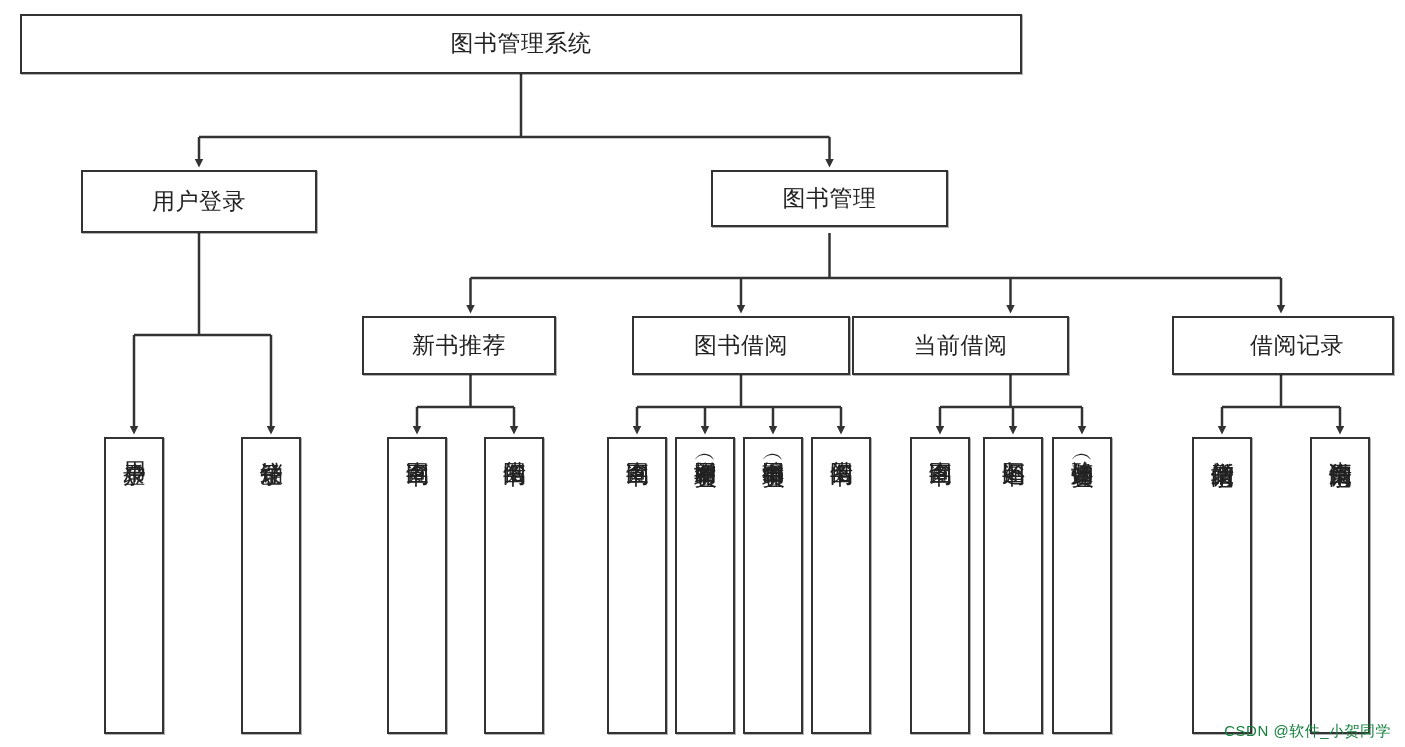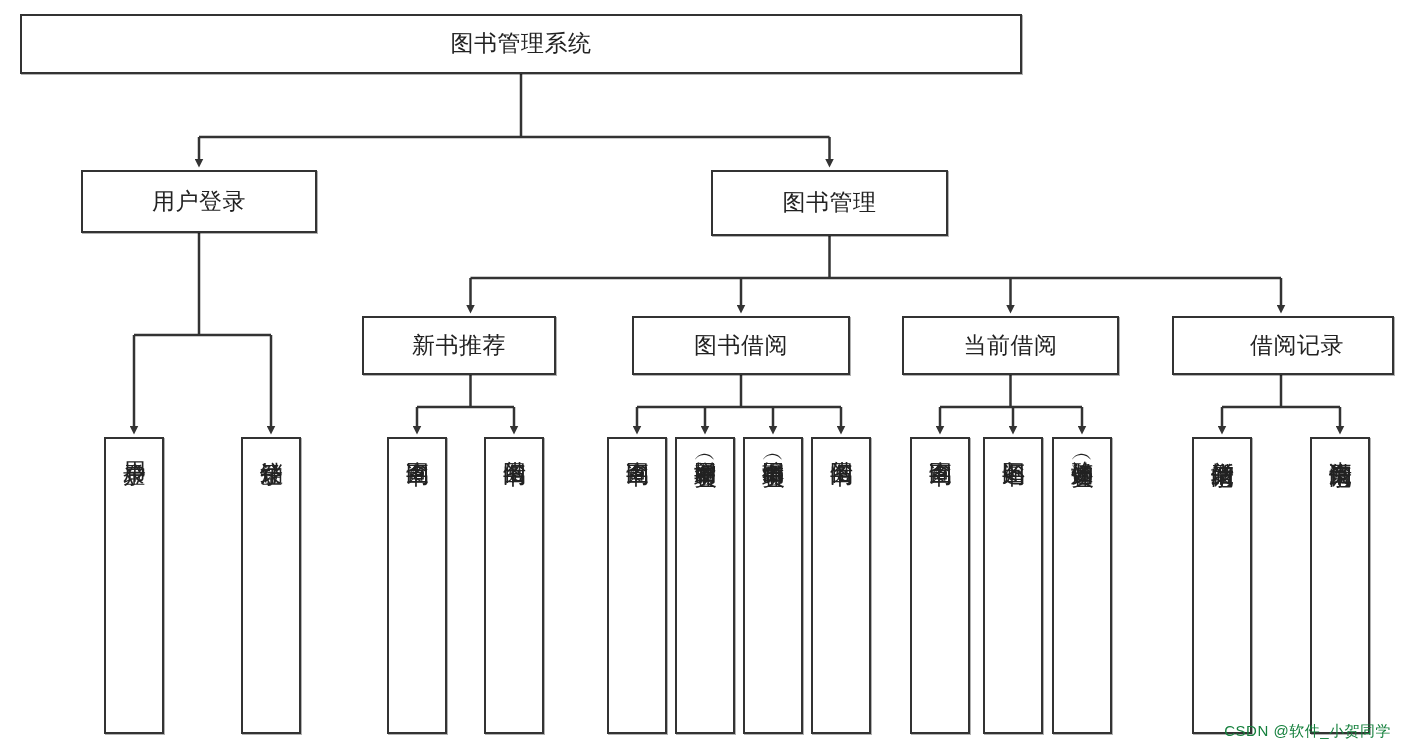--- a/index.html
+++ b/index.html
@@ -119,30 +119,30 @@
       </g>
   </svg>
 
   <div id="nodes-layer">
       <div class="node horiz" style="left: 20px; top: 14px; width: 1002px; height: 60px;">
         <span class="label">图书管理系统</span>
       </div>
       <div class="node horiz" style="left: 81px; top: 170px; width: 236px; height: 63px;">
         <span class="label">用户登录</span>
       </div>
-      <div class="node horiz" style="left: 711px; top: 170px; width: 237px; height: 66px;">
+      <div class="node horiz" style="left: 711px; top: 170px; width: 237px; height: 57px;">
         <span class="label">图书管理</span>
       </div>
       <div class="node horiz" style="left: 362px; top: 316px; width: 194px; height: 59px;">
         <span class="label">新书推荐</span>
       </div>
       <div class="node horiz" style="left: 632px; top: 316px; width: 218px; height: 59px;">
         <span class="label">图书借阅</span>
       </div>
-      <div class="node horiz" style="left: 902px; top: 316px; width: 217px; height: 59px;">
+      <div class="node horiz" style="left: 852px; top: 316px; width: 217px; height: 59px;">
         <span class="label">当前借阅</span>
       </div>
       <div class="node horiz" style="left: 1172px; top: 316px; width: 222px; height: 59px; padding-left: 28px;">
         <span class="label">借阅记录</span>
       </div>
       <div class="node vert" style="left: 104px; top: 437px; width: 60px; height: 297px;">
         <span class="label">用户登录</span>
       </div>
       <div class="node vert" style="left: 241px; top: 437px; width: 60px; height: 297px;">
         <span class="label">注销登录</span>

